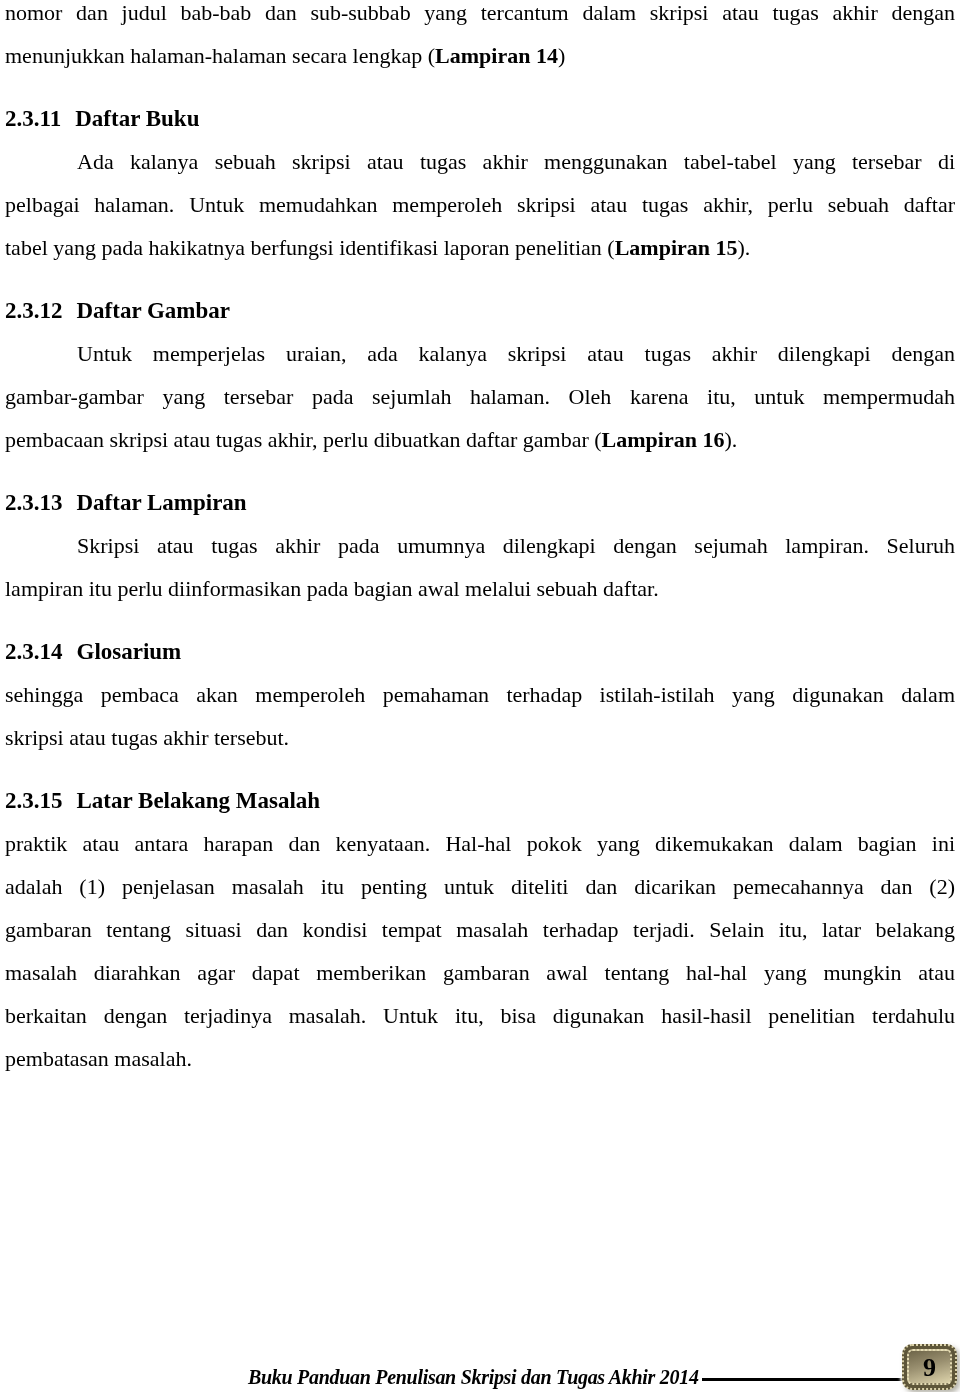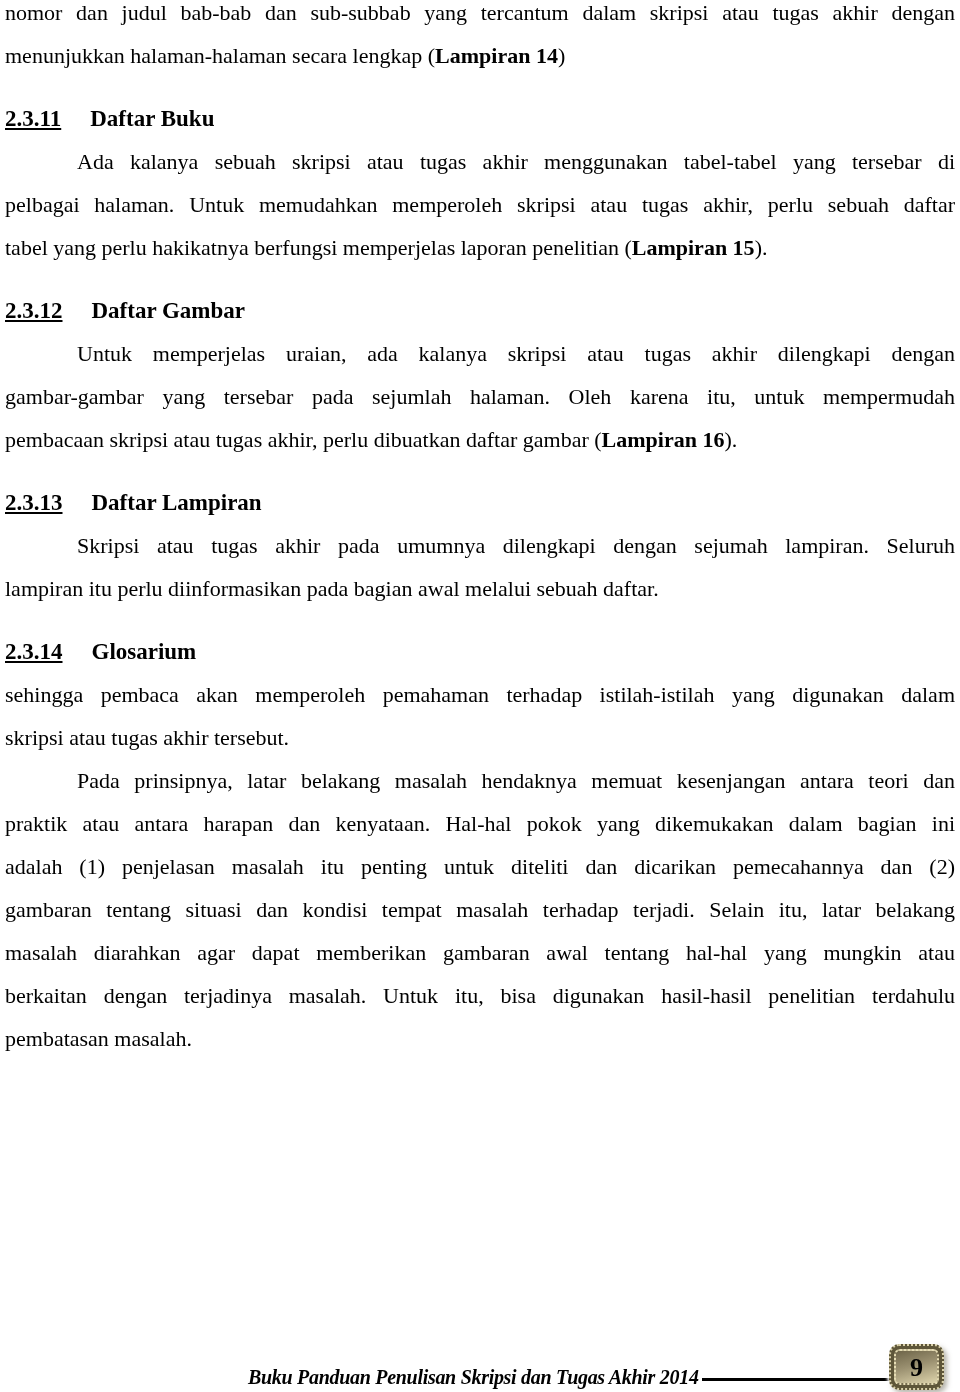--- a/index.html
+++ b/index.html
@@ -36,29 +36,29 @@
     text-align-last: left;
   }
   .line.indent { text-indent: 72px; }
   .heading {
     font-size: 23px;
     font-weight: bold;
     line-height: 43px;
     margin-top: 20px;
     white-space: nowrap;
   }
-  .heading .num { margin-right: 29px; text-decoration: underline; }
+  .heading .num { margin-right: 14px; }
   .footer {
     position: absolute;
     left: 0;
     bottom: 0;
     width: 960px;
     box-sizing: border-box;
     padding-left: 248px;
-    padding-right: 16px;
+    padding-right: 3px;
     display: flex;
     align-items: flex-end;
   }
   .footer-text {
     font-weight: bold;
     font-style: italic;
     font-size: 20px;
     line-height: 24px;
     white-space: nowrap;
     margin-bottom: 3px;
@@ -106,40 +106,40 @@
 
 <div class="content" id="content">
     <div class="paragraph">
       <div class="line justify"><span>nomor dan judul bab-bab dan sub-subbab yang tercantum dalam skripsi atau tugas akhir dengan</span></div>
       <div class="line left"><span>menunjukkan halaman-halaman secara lengkap (</span><b>Lampiran 14</b><span>)</span></div>
     </div>
     <div class="heading"><span class="num">2.3.11</span><span>Daftar Buku</span></div>
     <div class="paragraph">
       <div class="line justify indent"><span>Ada kalanya sebuah skripsi atau tugas akhir menggunakan tabel-tabel yang tersebar di</span></div>
       <div class="line justify"><span>pelbagai halaman. Untuk memudahkan memperoleh skripsi atau tugas akhir, perlu sebuah daftar</span></div>
-      <div class="line left"><span>tabel yang perlu hakikatnya berfungsi memperjelas laporan penelitian (</span><b>Lampiran 15</b><span>).</span></div>
+      <div class="line left"><span>tabel yang pada hakikatnya berfungsi identifikasi laporan penelitian (</span><b>Lampiran 15</b><span>).</span></div>
     </div>
     <div class="heading"><span class="num">2.3.12</span><span>Daftar Gambar</span></div>
     <div class="paragraph">
       <div class="line justify indent"><span>Untuk memperjelas uraian, ada kalanya skripsi atau tugas akhir dilengkapi dengan</span></div>
       <div class="line justify"><span>gambar-gambar yang tersebar pada sejumlah halaman. Oleh karena itu, untuk mempermudah</span></div>
       <div class="line left"><span>pembacaan skripsi atau tugas akhir, perlu dibuatkan daftar gambar (</span><b>Lampiran 16</b><span>).</span></div>
     </div>
     <div class="heading"><span class="num">2.3.13</span><span>Daftar Lampiran</span></div>
     <div class="paragraph">
       <div class="line justify indent"><span>Skripsi atau tugas akhir pada umumnya dilengkapi dengan sejumah lampiran. Seluruh</span></div>
       <div class="line left"><span>lampiran itu perlu diinformasikan pada bagian awal melalui sebuah daftar.</span></div>
     </div>
     <div class="heading"><span class="num">2.3.14</span><span>Glosarium</span></div>
     <div class="paragraph">
       <div class="line justify"><span>sehingga pembaca akan memperoleh pemahaman terhadap istilah-istilah yang digunakan dalam</span></div>
       <div class="line left"><span>skripsi atau tugas akhir tersebut.</span></div>
     </div>
+    <div class="heading"><span class="num">2.3.15</span><span>Latar Belakang Masalah</span></div>
     <div class="paragraph">
-      <div class="line justify indent"><span>Pada prinsipnya, latar belakang masalah hendaknya memuat kesenjangan antara teori dan</span></div>
       <div class="line justify"><span>praktik atau antara harapan dan kenyataan. Hal-hal pokok yang dikemukakan dalam bagian ini</span></div>
       <div class="line justify"><span>adalah (1) penjelasan masalah itu penting untuk diteliti dan dicarikan pemecahannya dan (2)</span></div>
       <div class="line justify"><span>gambaran tentang situasi dan kondisi tempat masalah terhadap terjadi. Selain itu, latar belakang</span></div>
       <div class="line justify"><span>masalah diarahkan agar dapat memberikan gambaran awal tentang hal-hal yang mungkin atau</span></div>
       <div class="line justify"><span>berkaitan dengan terjadinya masalah. Untuk itu, bisa digunakan hasil-hasil penelitian terdahulu</span></div>
       <div class="line left"><span>pembatasan masalah.</span></div>
     </div>
   </div>
 
 <div class="footer">

